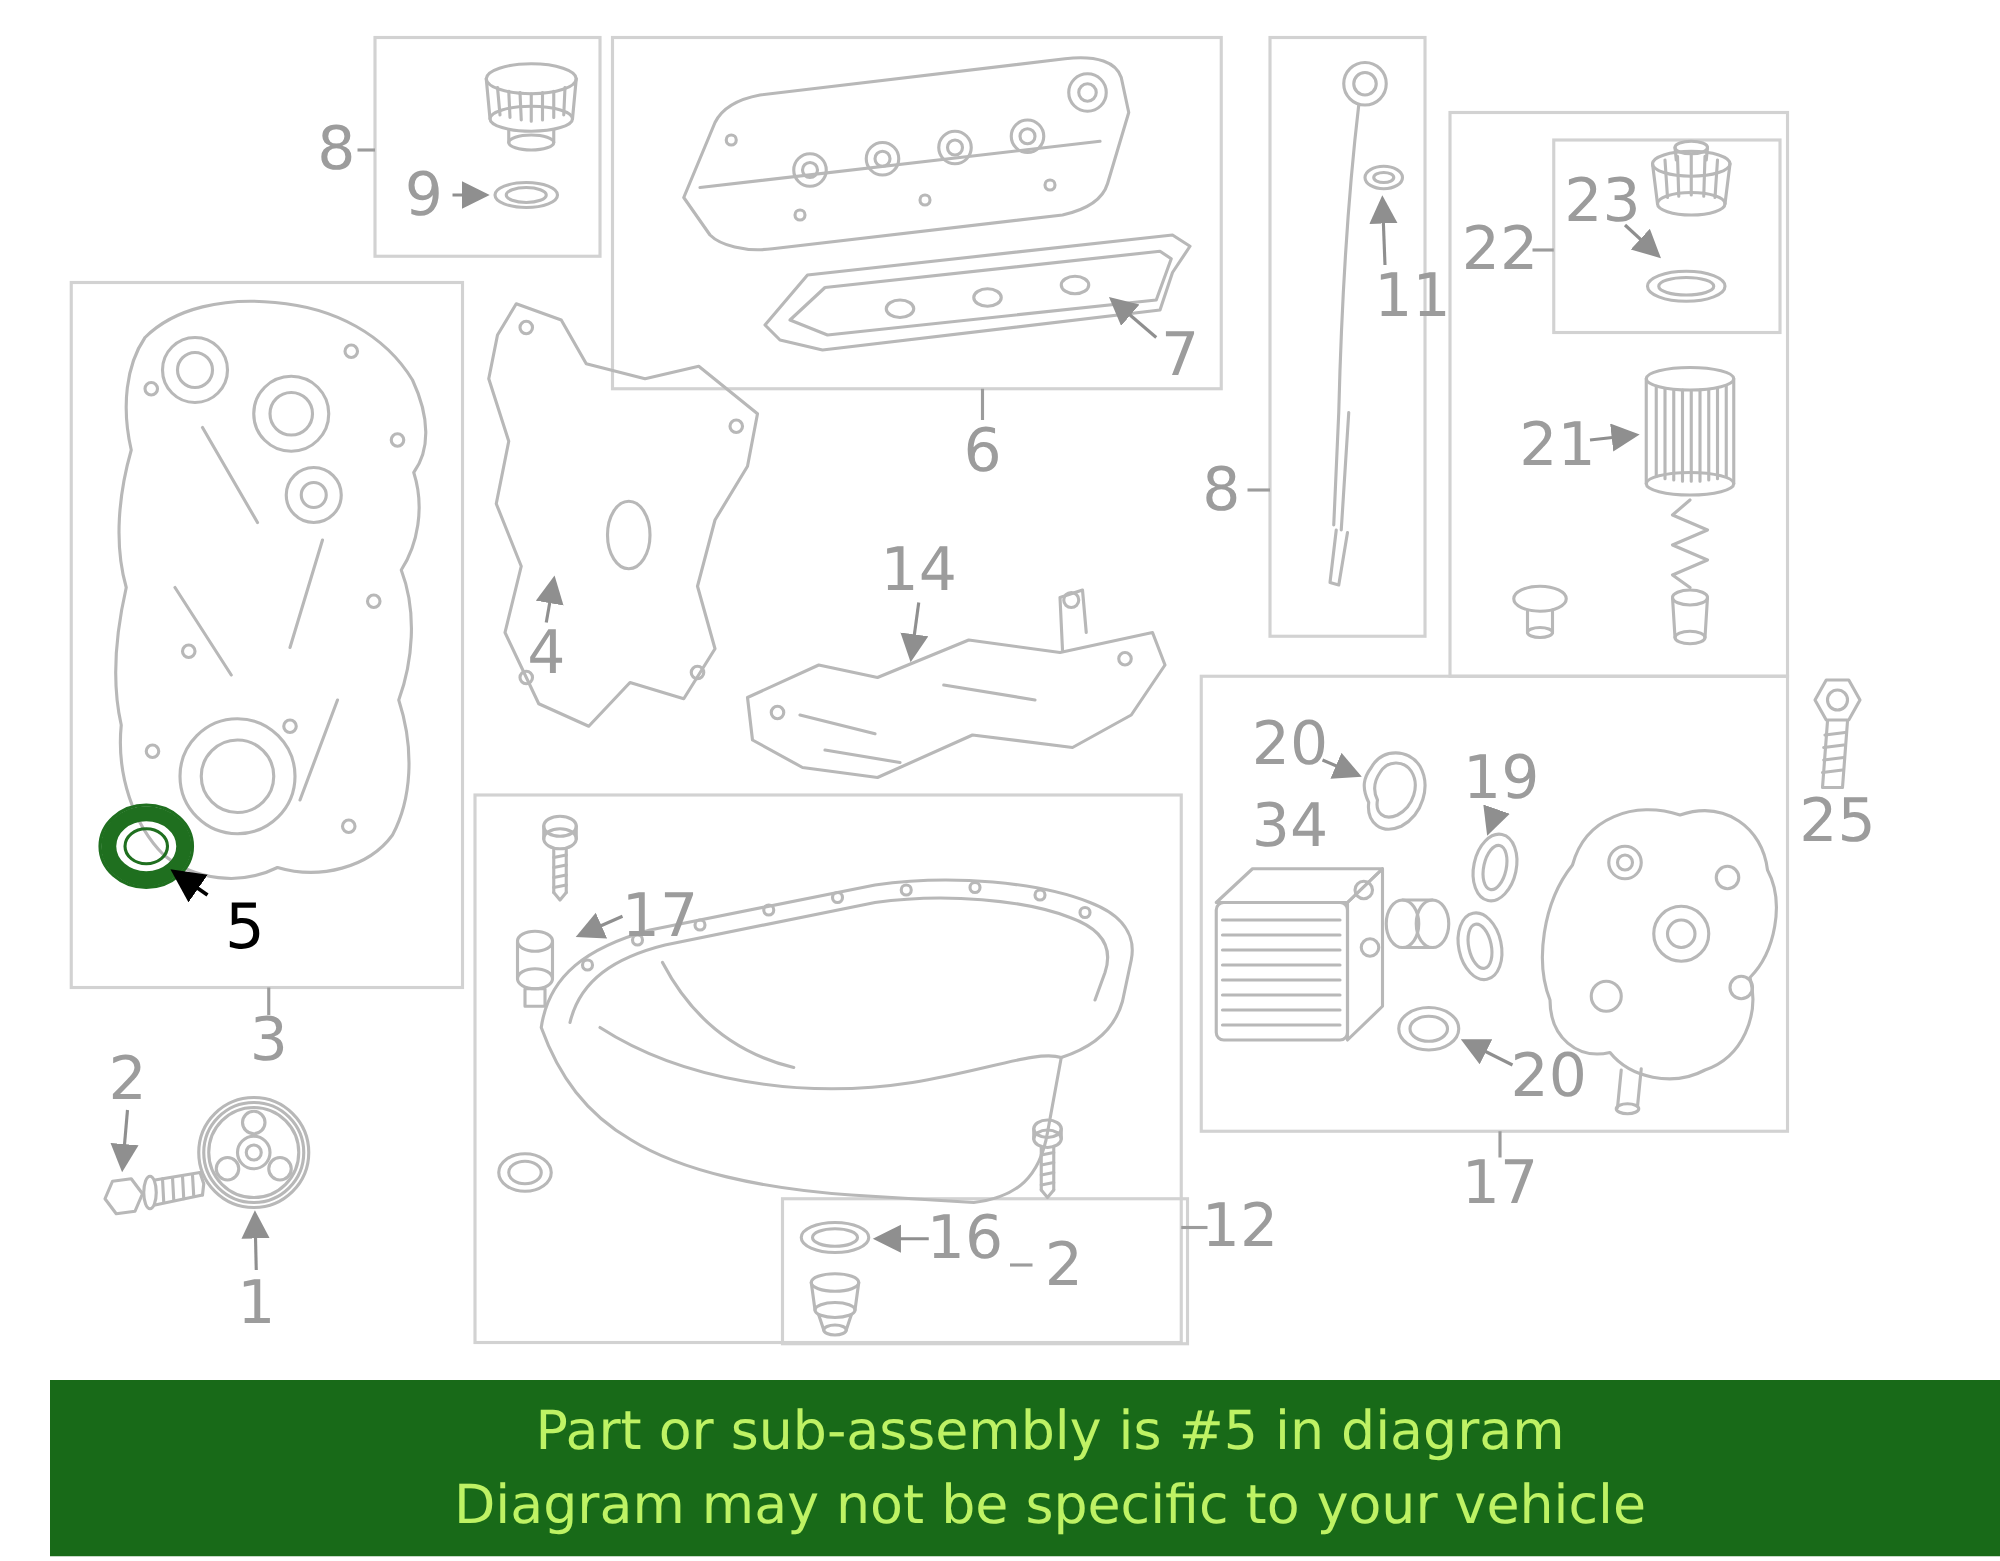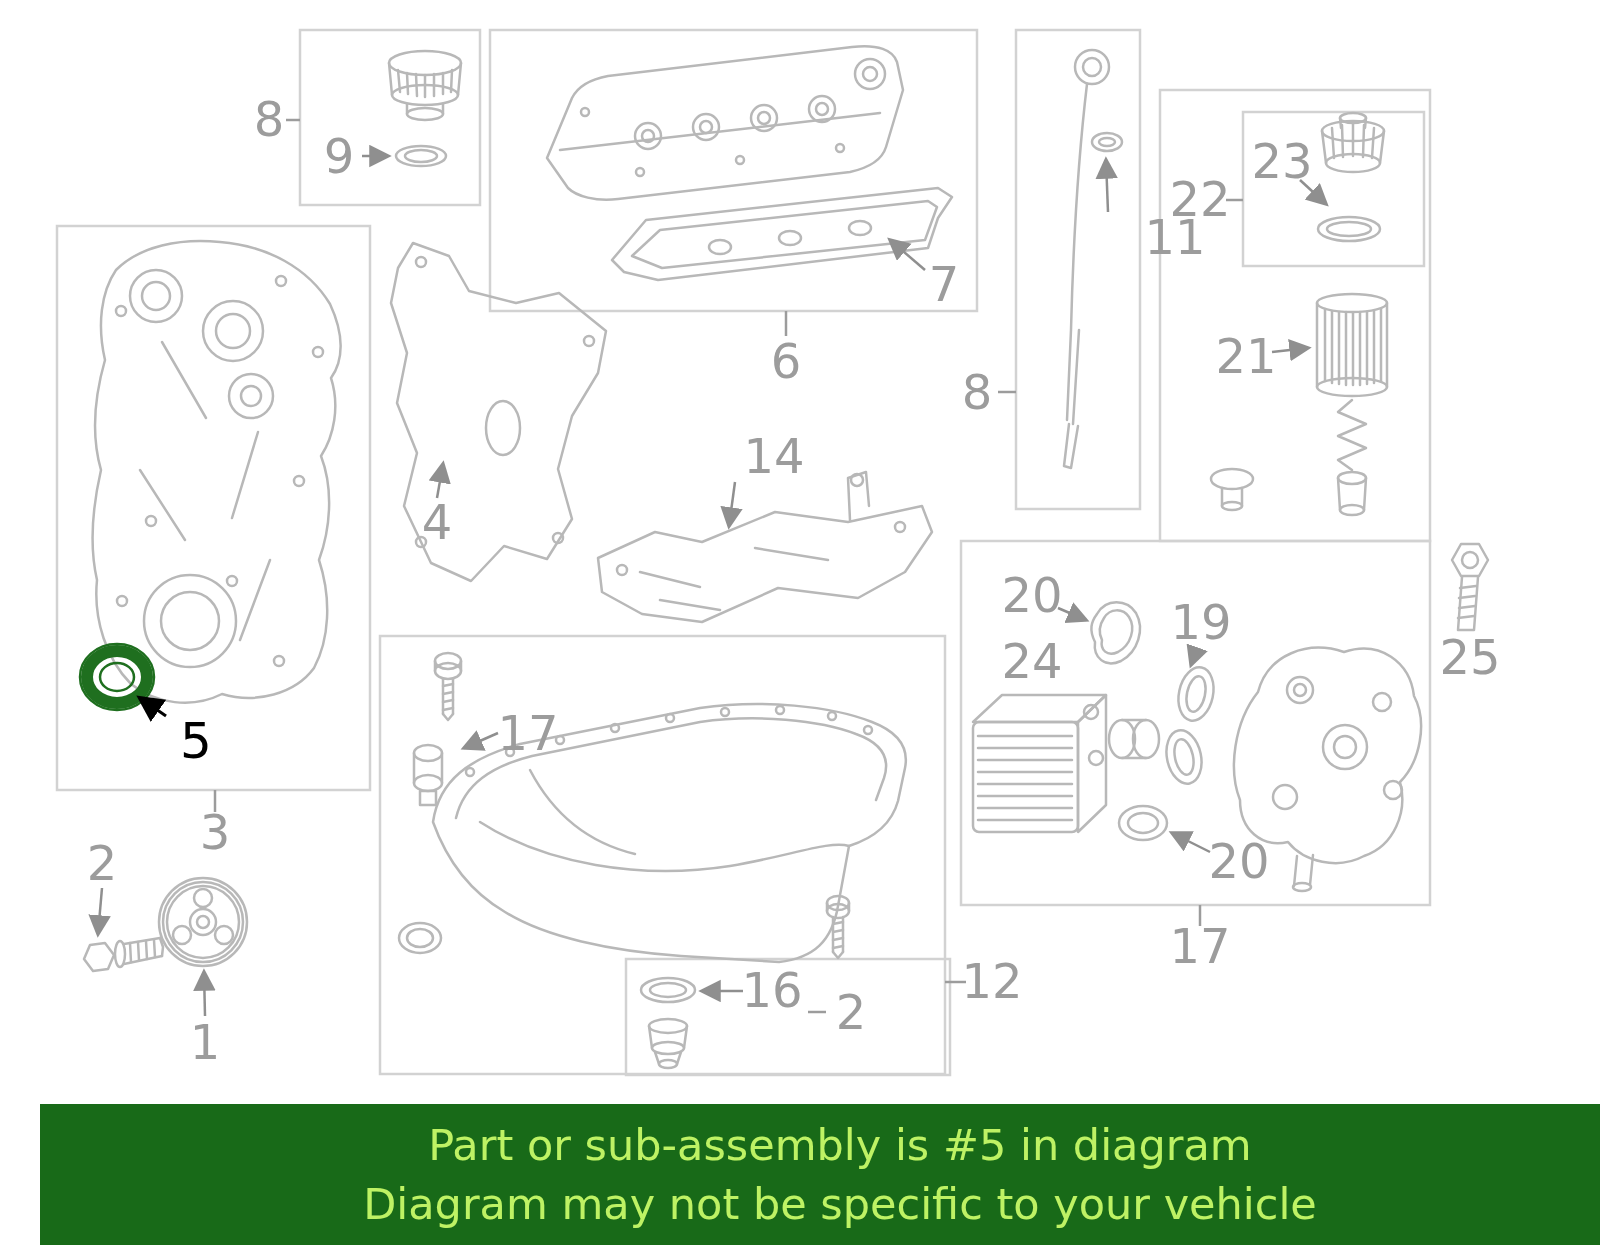--- a/index.html
+++ b/index.html
@@ -351,34 +351,34 @@
   <div class="callout" style="left:205px;top:1042px">1</div>
   <div class="callout" style="left:102px;top:863px">2</div>
   <div class="callout" style="left:215px;top:832px">3</div>
   <div class="callout" style="left:437px;top:522px">4</div>
   <div class="callout hl-label" style="left:196px;top:741px">5</div>
   <div class="callout" style="left:786px;top:361px">6</div>
   <div class="callout" style="left:944px;top:284px">7</div>
   <div class="callout" style="left:269px;top:119px">8</div>
   <div class="callout" style="left:339px;top:156px">9</div>
   <div class="callout" style="left:977px;top:392px">8</div>
-  <div class="callout" style="left:1175px;top:237px">11</div>
+  <div class="callout" style="left:1130px;top:237px">11</div>
   <div class="callout" style="left:992px;top:981px">12</div>
   <div class="callout" style="left:528px;top:733px">17</div>
-  <div class="callout" style="left:774px;top:456px">14</div>
+  <div class="callout" style="left:735px;top:456px">14</div>
   <div class="callout" style="left:851px;top:1012px">2</div>
   <div class="callout" style="left:772px;top:990px">16</div>
   <div class="callout" style="left:1200px;top:946px">17</div>
   <div class="callout" style="left:1032px;top:595px">20</div>
   <div class="callout" style="left:1201px;top:622px">19</div>
   <div class="callout" style="left:1239px;top:861px">20</div>
   <div class="callout" style="left:1246px;top:356px">21</div>
   <div class="callout" style="left:1200px;top:199px">22</div>
   <div class="callout" style="left:1282px;top:161px">23</div>
-  <div class="callout" style="left:1032px;top:661px">24</div>
+  <div class="callout" style="left:1032px;top:661px">34</div>
   <div class="callout" style="left:1470px;top:657px">25</div>
 
   <div class="banner">
     <div>Part or sub-assembly is #5 in diagram</div>
     <div>Diagram may not be specific to your vehicle</div>
   </div>
 
 </div>
 
 </body></html>

